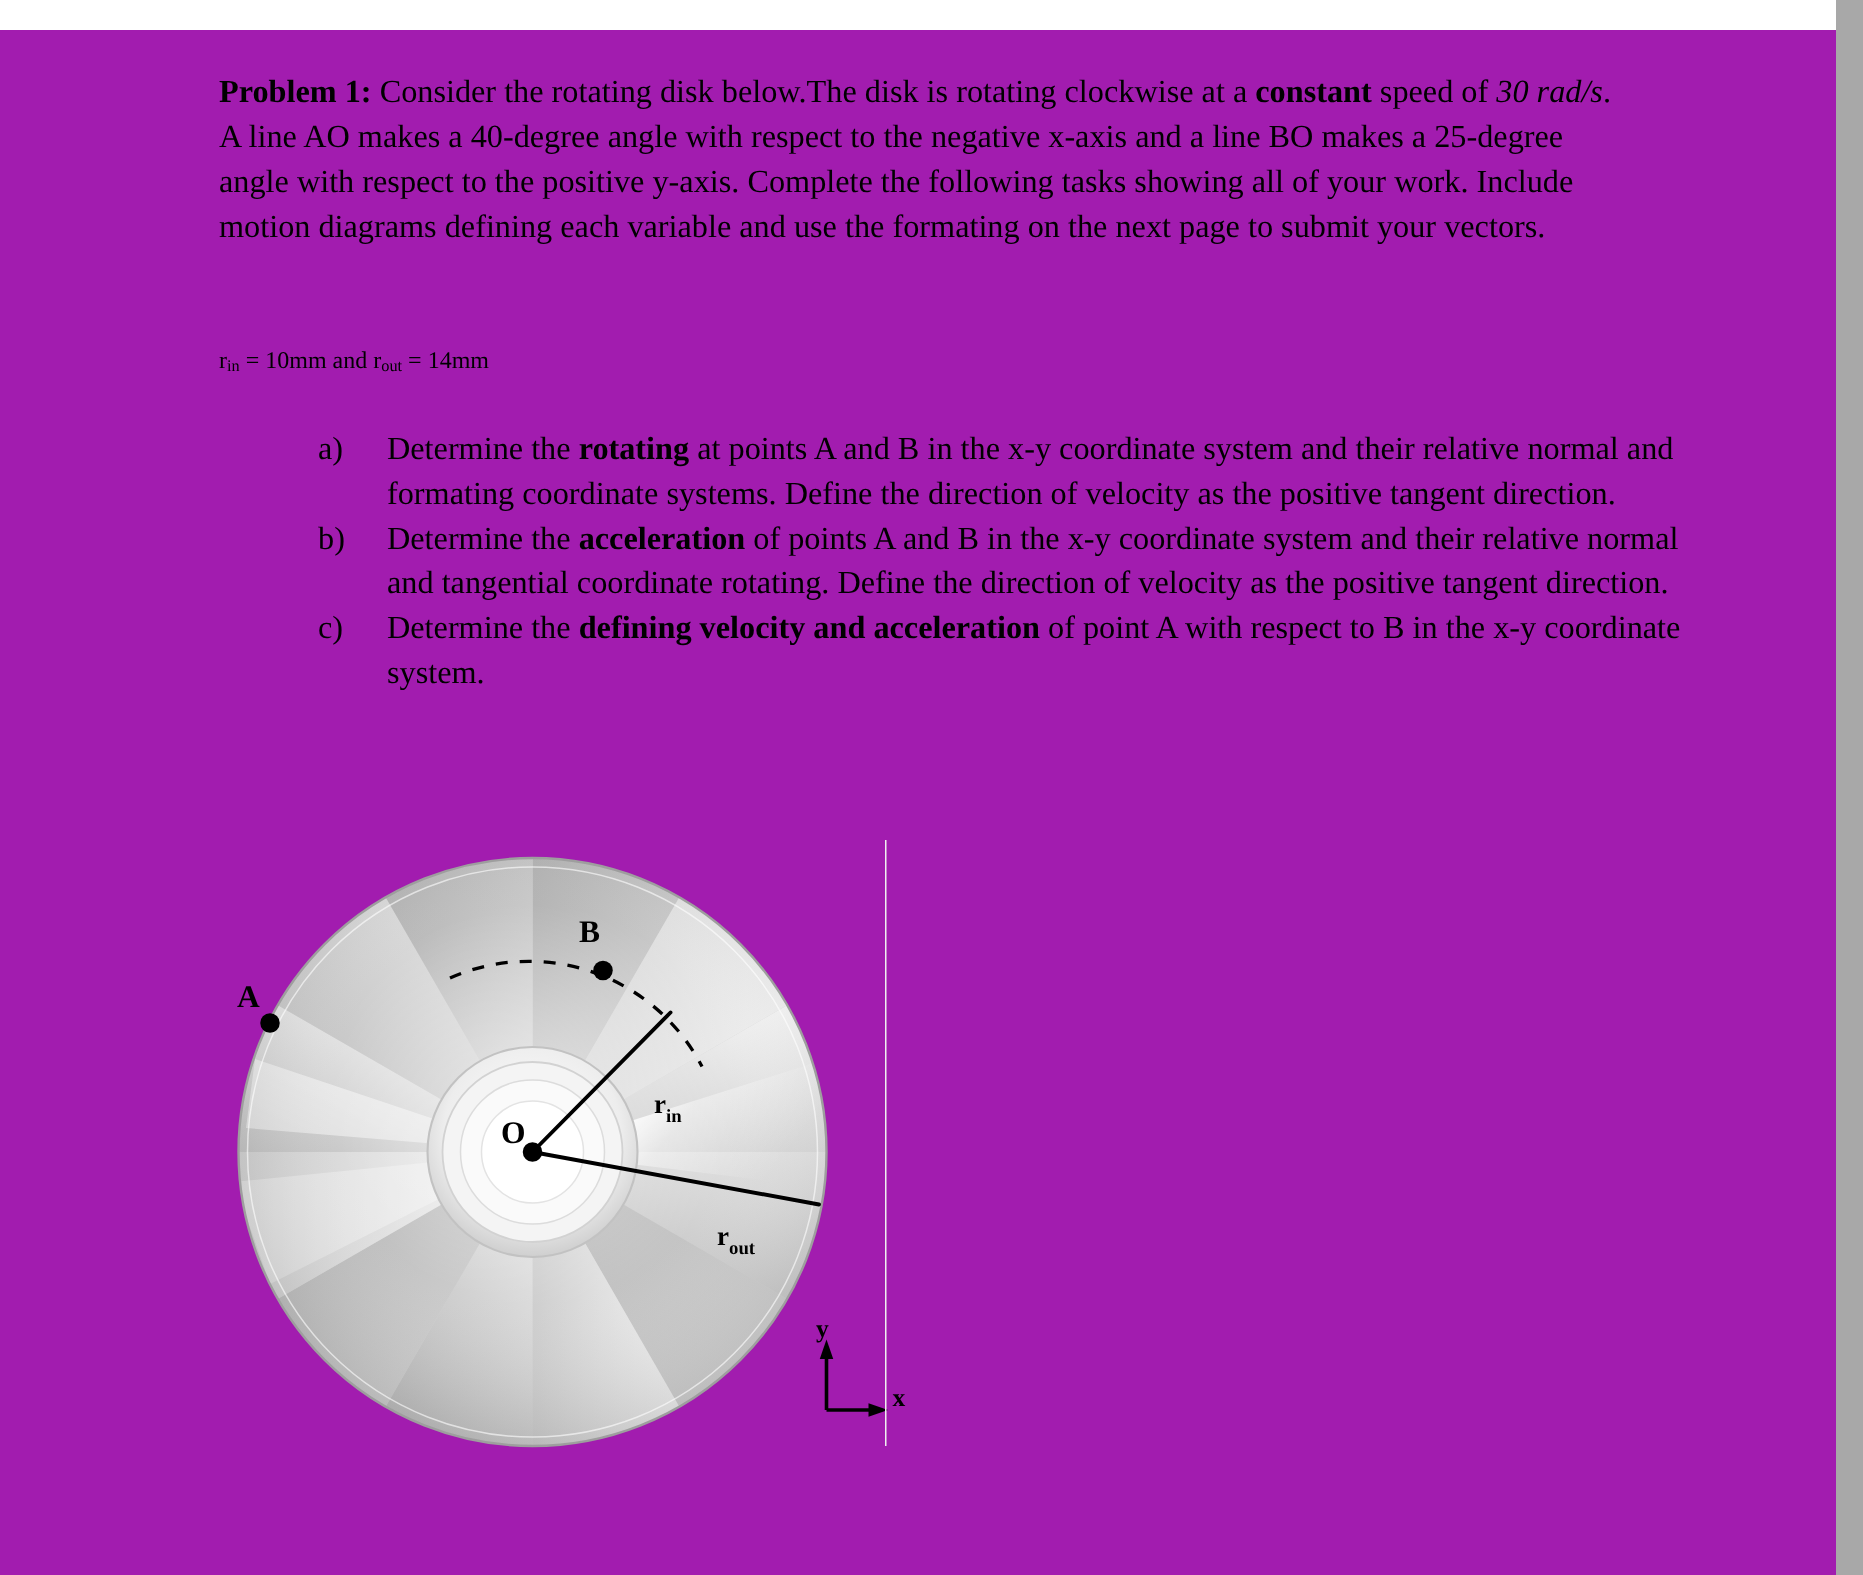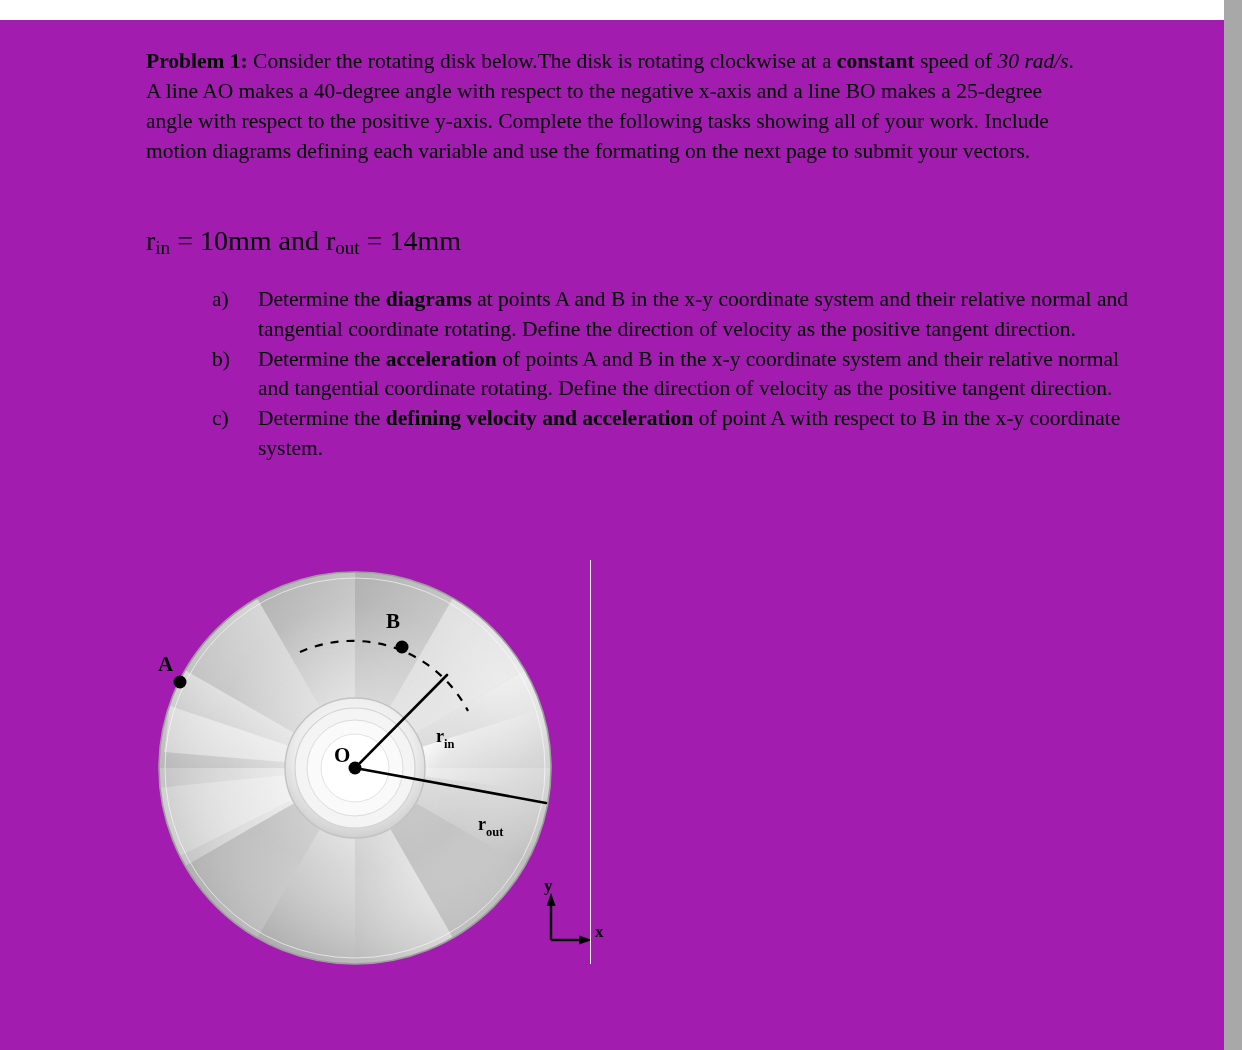--- a/index.html
+++ b/index.html
@@ -60,21 +60,21 @@
   .bold { font-weight: bold; }
   .ital {
     font-family: "Liberation Serif", "DejaVu Serif", serif;
     font-style: italic;
   }
 
   .radii {
     position: absolute;
     left: 146px;
     top: 207px;
-    font-size: 28px;
+    font-size: 16px;
     line-height: 28px;
     white-space: nowrap;
   }
   .radii sub {
     font-size: 0.68em;
     vertical-align: -0.22em;
   }
 
   
   ol.tasks {
@@ -133,21 +133,21 @@
   <div class="radii">
     <span>r</span><sub>in</sub>
     <span>= 10mm</span>
     <span>and</span>
     <span>r</span><sub>out</sub>
     <span>= 14mm</span>
   </div>
 
   <ol class="tasks">
     <li>
-      <span class="marker">a)</span><span>Determine the </span><span class="bold">diagrams</span><span> at points A and B in the x-y coordinate system and their relative normal and tangential coordinate rotating. Define the direction of velocity as the positive tangent direction.</span>
+      <span class="marker">a)</span><span>Determine the </span><span class="bold">rotating</span><span> at points A and B in the x-y coordinate system and their relative normal and formating coordinate systems. Define the direction of velocity as the positive tangent direction.</span>
     </li>
     <li>
       <span class="marker">b)</span><span>Determine the </span><span class="bold">acceleration</span><span> of points A and B in the x-y coordinate system and their relative normal and tangential coordinate rotating. Define the direction of velocity as the positive tangent direction.</span>
     </li>
     <li>
       <span class="marker">c)</span><span>Determine the </span><span class="bold">defining velocity and acceleration</span><span> of point A with respect to B in the x-y coordinate system.</span>
     </li>
   </ol>
 
   <div id="diagram">

